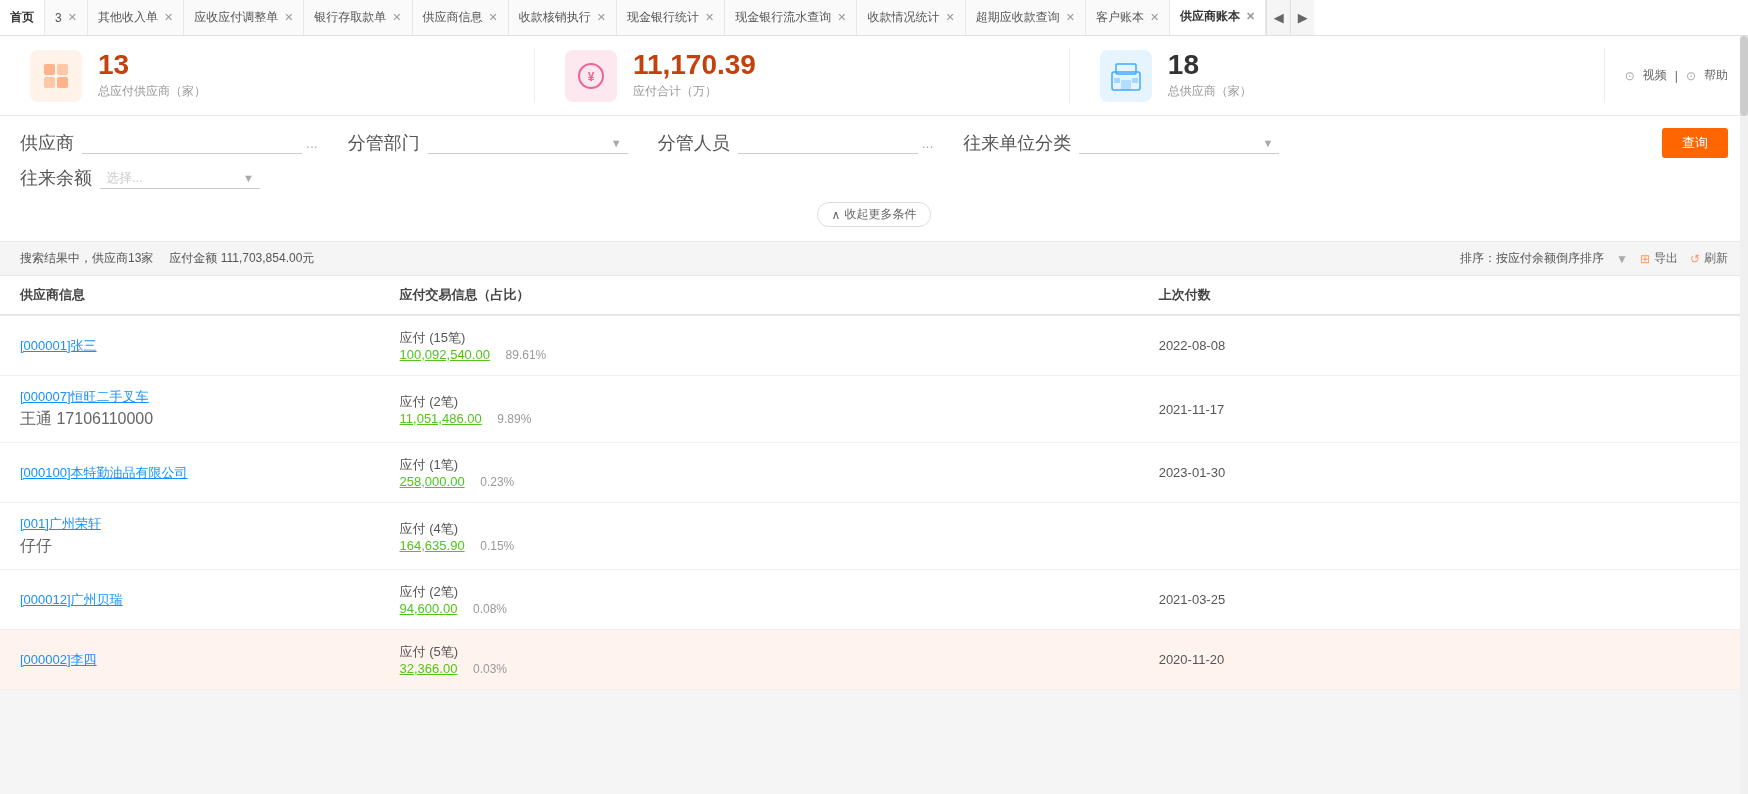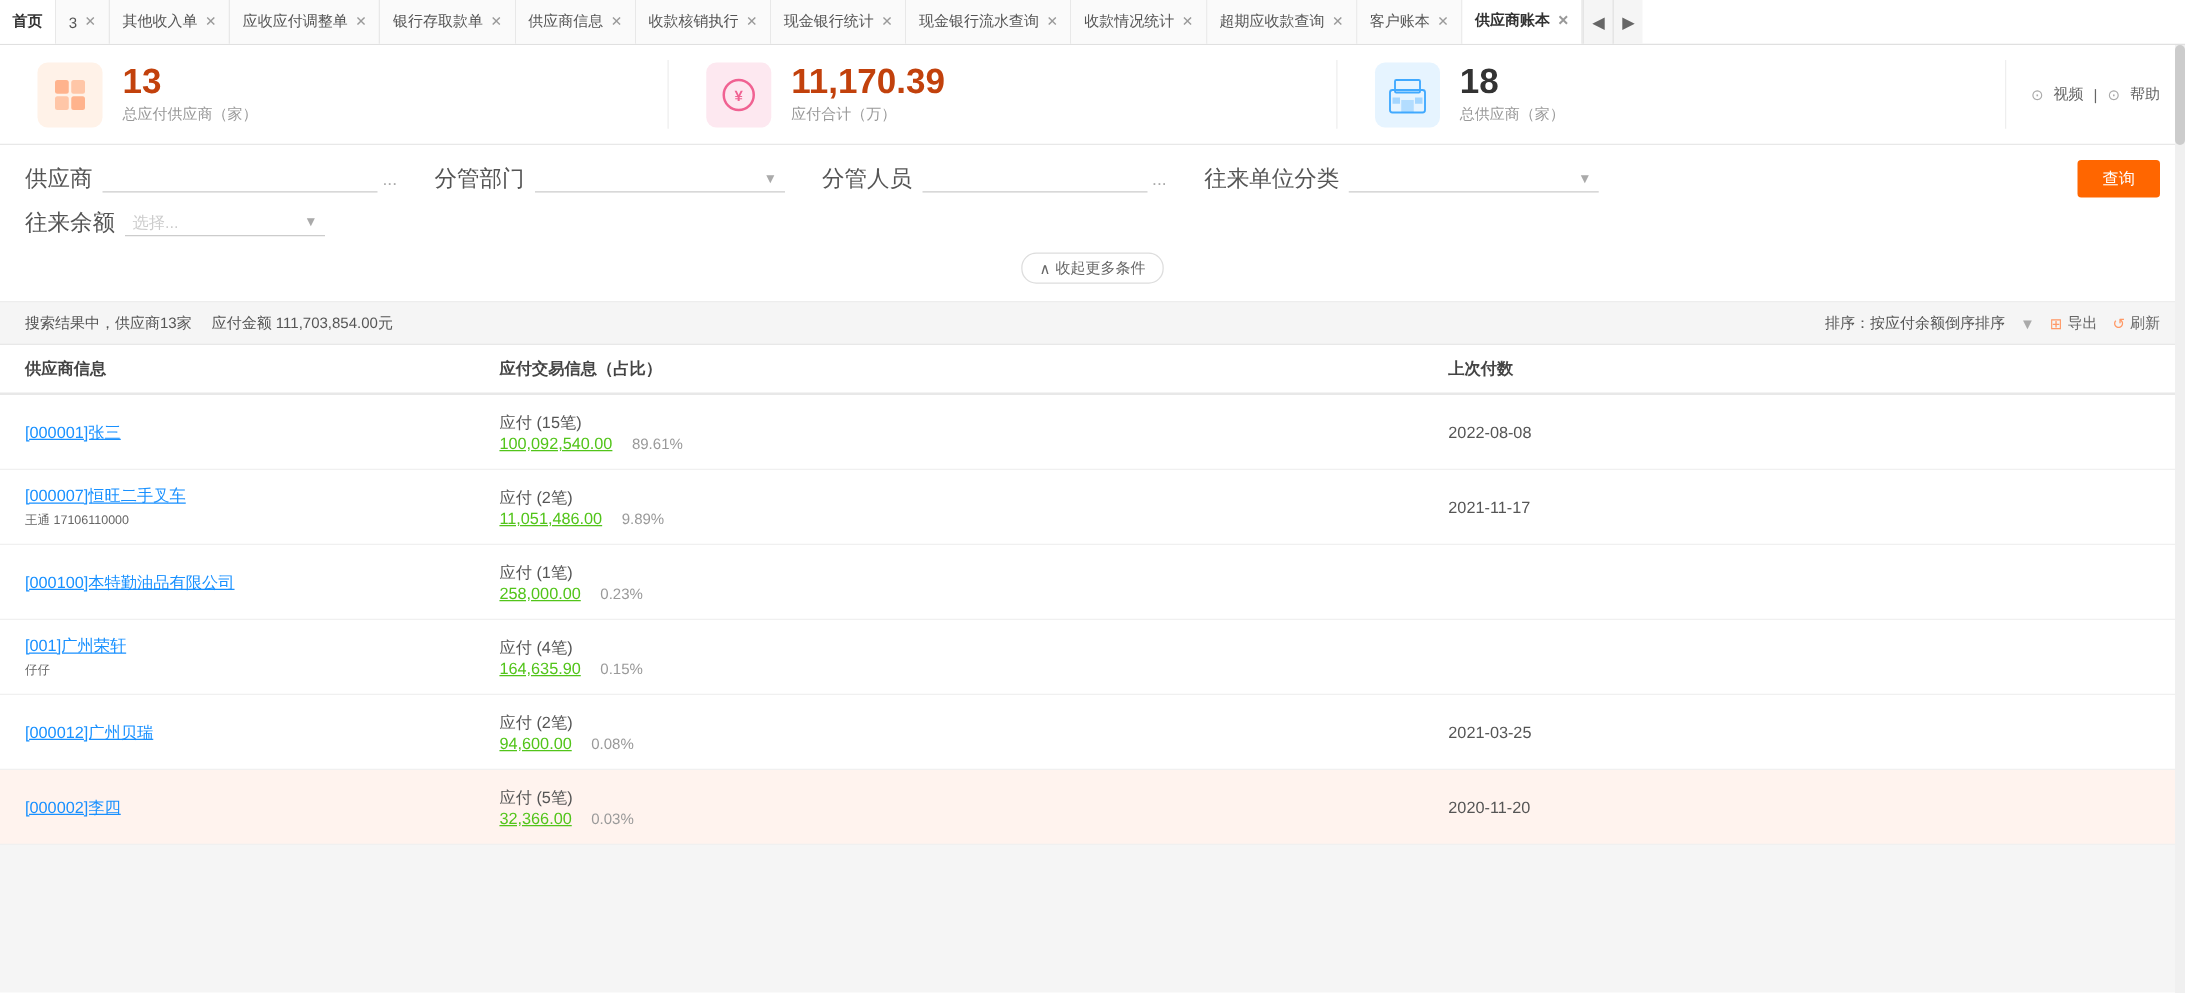--- a/index.html
+++ b/index.html
@@ -204,21 +204,21 @@
       display: grid;
       grid-template-columns: 1fr 2fr 1.5fr;
       padding: 12px 20px;
       border-bottom: 1px solid #f0f0f0;
       align-items: center;
       background: #fff;
       min-height: 60px;
     }
     .table-row.highlighted { background: #fff3ee; }
     .supplier-link { color: #1890ff; text-decoration: underline; cursor: pointer; font-size: 13px; }
-    .supplier-sub { color: #666; font-size: 10px; margin-top: 3px; }
+    .supplier-sub { color: #666; font-size: 16px; margin-top: 3px; }
     .transaction-info {}
     .trans-label { color: #555; font-size: 13px; }
     .trans-amount { color: #52c41a; font-size: 13px; text-decoration: underline; cursor: pointer; margin: 3px 0; text-align: center; }
     .trans-percent { color: #999; font-size: 12px; margin-left: 12px; }
     .last-pay { color: #555; font-size: 13px; }
 
     
     ::-webkit-scrollbar { width: 6px; height: 6px; }
     ::-webkit-scrollbar-track { background: #f1f1f1; }
     ::-webkit-scrollbar-thumb { background: #ccc; border-radius: 3px; }
@@ -464,20 +464,21 @@
       <a class="supplier-link">[000100]本特勤油品有限公司</a>
       
     </div>
     <div class="transaction-info">
       <div class="trans-label">应付 (1笔)</div>
       <div>
         <span class="trans-amount">258,000.00</span>
         <span class="trans-percent">0.23%</span>
       </div>
     </div>
+    <div class="last-pay">2023-01-30</div>
   </div>
       <div class="table-row">
     <div>
       <a class="supplier-link">[001]广州荣轩</a>
       <div class="supplier-sub">仔仔</div>
     </div>
     <div class="transaction-info">
       <div class="trans-label">应付 (4笔)</div>
       <div>
         <span class="trans-amount">164,635.90</span>

